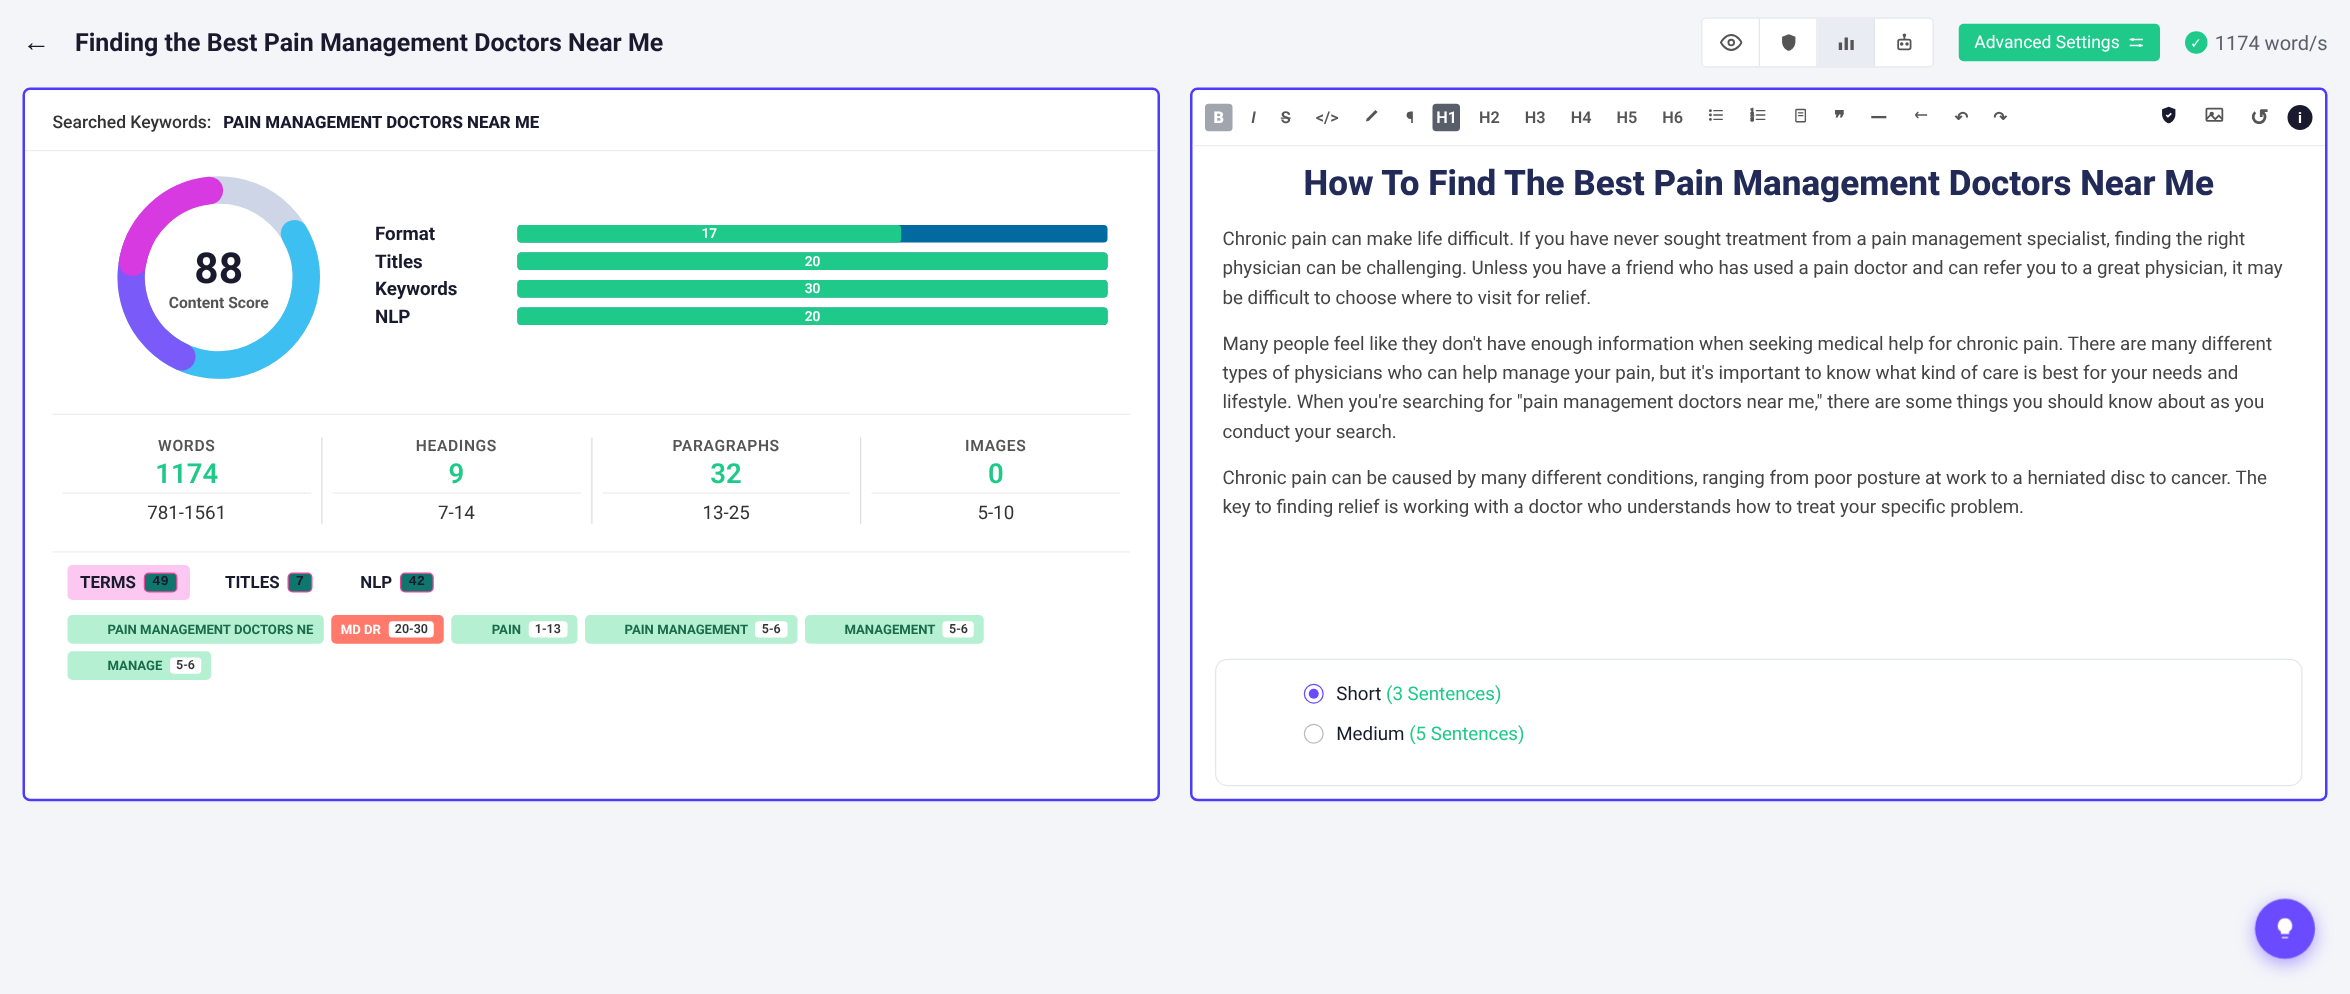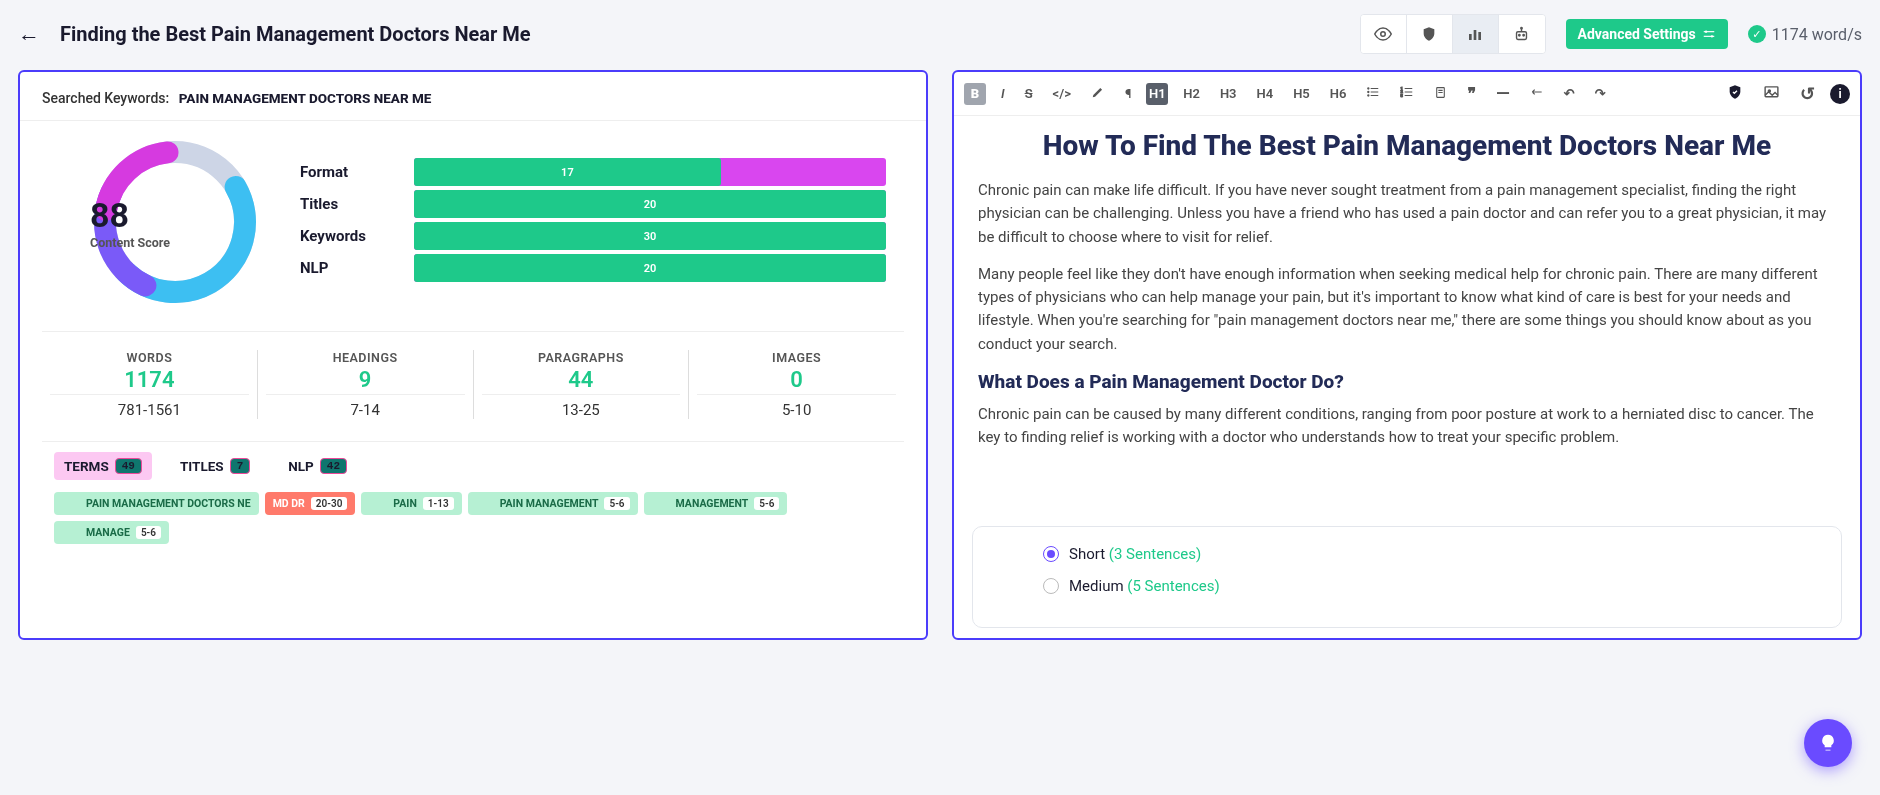--- a/index.html
+++ b/index.html
@@ -6,44 +6,44 @@
   body{font-family:-apple-system,BlinkMacSystemFont,"Segoe UI",Roboto,Arial,sans-serif;background:#f4f5f9;color:#1a1a2e;font-size:14px;}
   .app{padding:10px 18px;}
   .topbar{display:flex;align-items:center;gap:20px;padding:4px 0 16px;}
   .back-arrow{font-size:22px;cursor:pointer;}
   .page-title{font-size:20px;font-weight:700;}
   .topbar-spacer{flex:1;}
   .top-icons{display:flex;border:1px solid #e3e6ec;border-radius:4px;overflow:hidden;background:#fff;}
   .top-icons .icon-btn{width:46px;height:38px;display:flex;align-items:center;justify-content:center;font-size:16px;background:#fff;border-right:1px solid #e3e6ec;cursor:pointer;}
   .top-icons .icon-btn:last-child{border-right:none;}
   .top-icons .icon-btn.active{background:#e9edf3;}
-  .adv-btn{background:#1ec98a;color:#fff;padding:7px 12px;border-radius:4px;font-weight:700;cursor:pointer;display:flex;align-items:center;gap:6px;}
+  .adv-btn{background:#1ec98a;color:#fff;padding:7px 12px;border-radius:4px;font-weight:400;cursor:pointer;display:flex;align-items:center;gap:6px;}
   .wordcount{display:flex;align-items:center;gap:6px;color:#5a5f6b;font-size:16px;}
   .check-circle{width:18px;height:18px;border-radius:50%;background:#1ec98a;display:flex;align-items:center;justify-content:center;color:#fff;font-size:11px;}
 
   .columns{display:flex;gap:24px;}
   .panel{flex:1;background:#fff;border:2px solid #4b3cfb;border-radius:6px;min-height:570px;overflow:hidden;}
 
   
   .kw-row{padding:18px 22px 14px;border-bottom:1px solid #eee;}
   .kw-label{font-size:14px;color:#333;font-weight:500;}
   .kw-val{font-weight:800;text-transform:uppercase;margin-left:6px;font-size:13.5px;}
   .tabs-row{display:flex;align-items:center;padding:14px 22px 10px;gap:20px;}
   .tab-btn{padding:8px 14px;border-radius:4px;font-weight:700;cursor:pointer;color:#444;}
   .tab-btn.active{background:#3e1b5b;color:#fff;}
   .goback{margin-left:auto;color:#f26b47;font-weight:500;cursor:pointer;}
   .score-section{display:flex;align-items:center;gap:40px;padding:16px 40px 24px 70px;}
   .score-ring{position:relative;width:170px;height:170px;}
-  .score-ring .inner{position:absolute;inset:0;display:flex;flex-direction:column;justify-content:center;}
+  .score-ring .inner{position:absolute;inset:0;display:flex;flex-direction:column;align-items:center;justify-content:center;}
   .score-num{font-size:34px;font-weight:700;}
   .score-lbl{font-size:12.5px;color:#555;font-weight:bold;}
   .bars{flex:1;}
   .bar-row{display:flex;align-items:center;gap:24px;margin-bottom:4px;}
   .bar-name{width:90px;font-weight:700;font-size:15px;}
-  .bar-track{flex:1;height:28px;background:#d946ef;border-radius:3px;position:relative;}
+  .bar-track{flex:1;height:14px;background:#0369a1;border-radius:3px;position:relative;}
   .bar-fill{height:100%;background:#1ec98a;border-radius:3px;position:relative;}
   .bar-fill span{position:absolute;left:50%;top:50%;transform:translate(-50%,-50%);color:#fff;font-size:11px;font-weight:600;}
 
   .hr{border:none;border-top:1px solid #eee;margin:0 22px;}
 
   .stats-row{display:flex;padding:18px 22px 22px;text-align:center;}
   .stat-cell{flex:1;border-right:1px solid #ddd;padding:0 8px;}
   .stat-cell:last-child{border-right:none;}
   .stat-title{font-size:12.5px;color:#555;font-weight:600;letter-spacing:.5px;}
   .stat-main{font-size:22px;color:#1ec98a;font-weight:600;padding:2px 0;}
@@ -208,21 +208,21 @@
   <div class="stat-main">1174</div>
   <div class="stat-sub">781-1561</div>
           </div>
           <div class="stat-cell">
             <div class="stat-title">HEADINGS</div>
   <div class="stat-main">9</div>
   <div class="stat-sub">7-14</div>
           </div>
           <div class="stat-cell">
             <div class="stat-title">PARAGRAPHS</div>
-  <div class="stat-main">44</div>
+  <div class="stat-main">32</div>
   <div class="stat-sub">13-25</div>
           </div>
           <div class="stat-cell">
             <div class="stat-title">IMAGES</div>
   <div class="stat-main">0</div>
   <div class="stat-sub">5-10</div>
           </div>
         </div>
       <hr class="hr">
 
@@ -312,21 +312,20 @@
             </svg>
         </span>
         <span class="tb-btn" style="font-size:18px;">↺</span>
         <span class="info-circle">i</span>
       </div>
 
       <div class="editor-body">
         <h1>How To Find The Best Pain Management Doctors Near Me</h1>
         <p>Chronic pain can make life difficult. If you have never sought treatment from a pain management specialist, finding the right physician can be challenging. Unless you have a friend who has used a pain doctor and can refer you to a great physician, it may be difficult to choose where to visit for relief.</p>
         <p>Many people feel like they don't have enough information when seeking medical help for chronic pain. There are many different types of physicians who can help manage your pain, but it's important to know what kind of care is best for your needs and lifestyle. When you're searching for "pain management doctors near me," there are some things you should know about as you conduct your search.</p>
-        <h2>What Does a Pain Management Doctor Do?</h2>
         <p>Chronic pain can be caused by many different conditions, ranging from poor posture at work to a herniated disc to cancer. The key to finding relief is working with a doctor who understands how to treat your specific problem.</p>
       </div>
 
       <div class="input-card">
         <div class="radio-row">
           <div class="radio on"></div>
           <span class="radio-label"><span>Short </span><span class="hint">(3 Sentences)</span></span>
         </div>
         <div class="radio-row">
           <div class="radio"></div>

